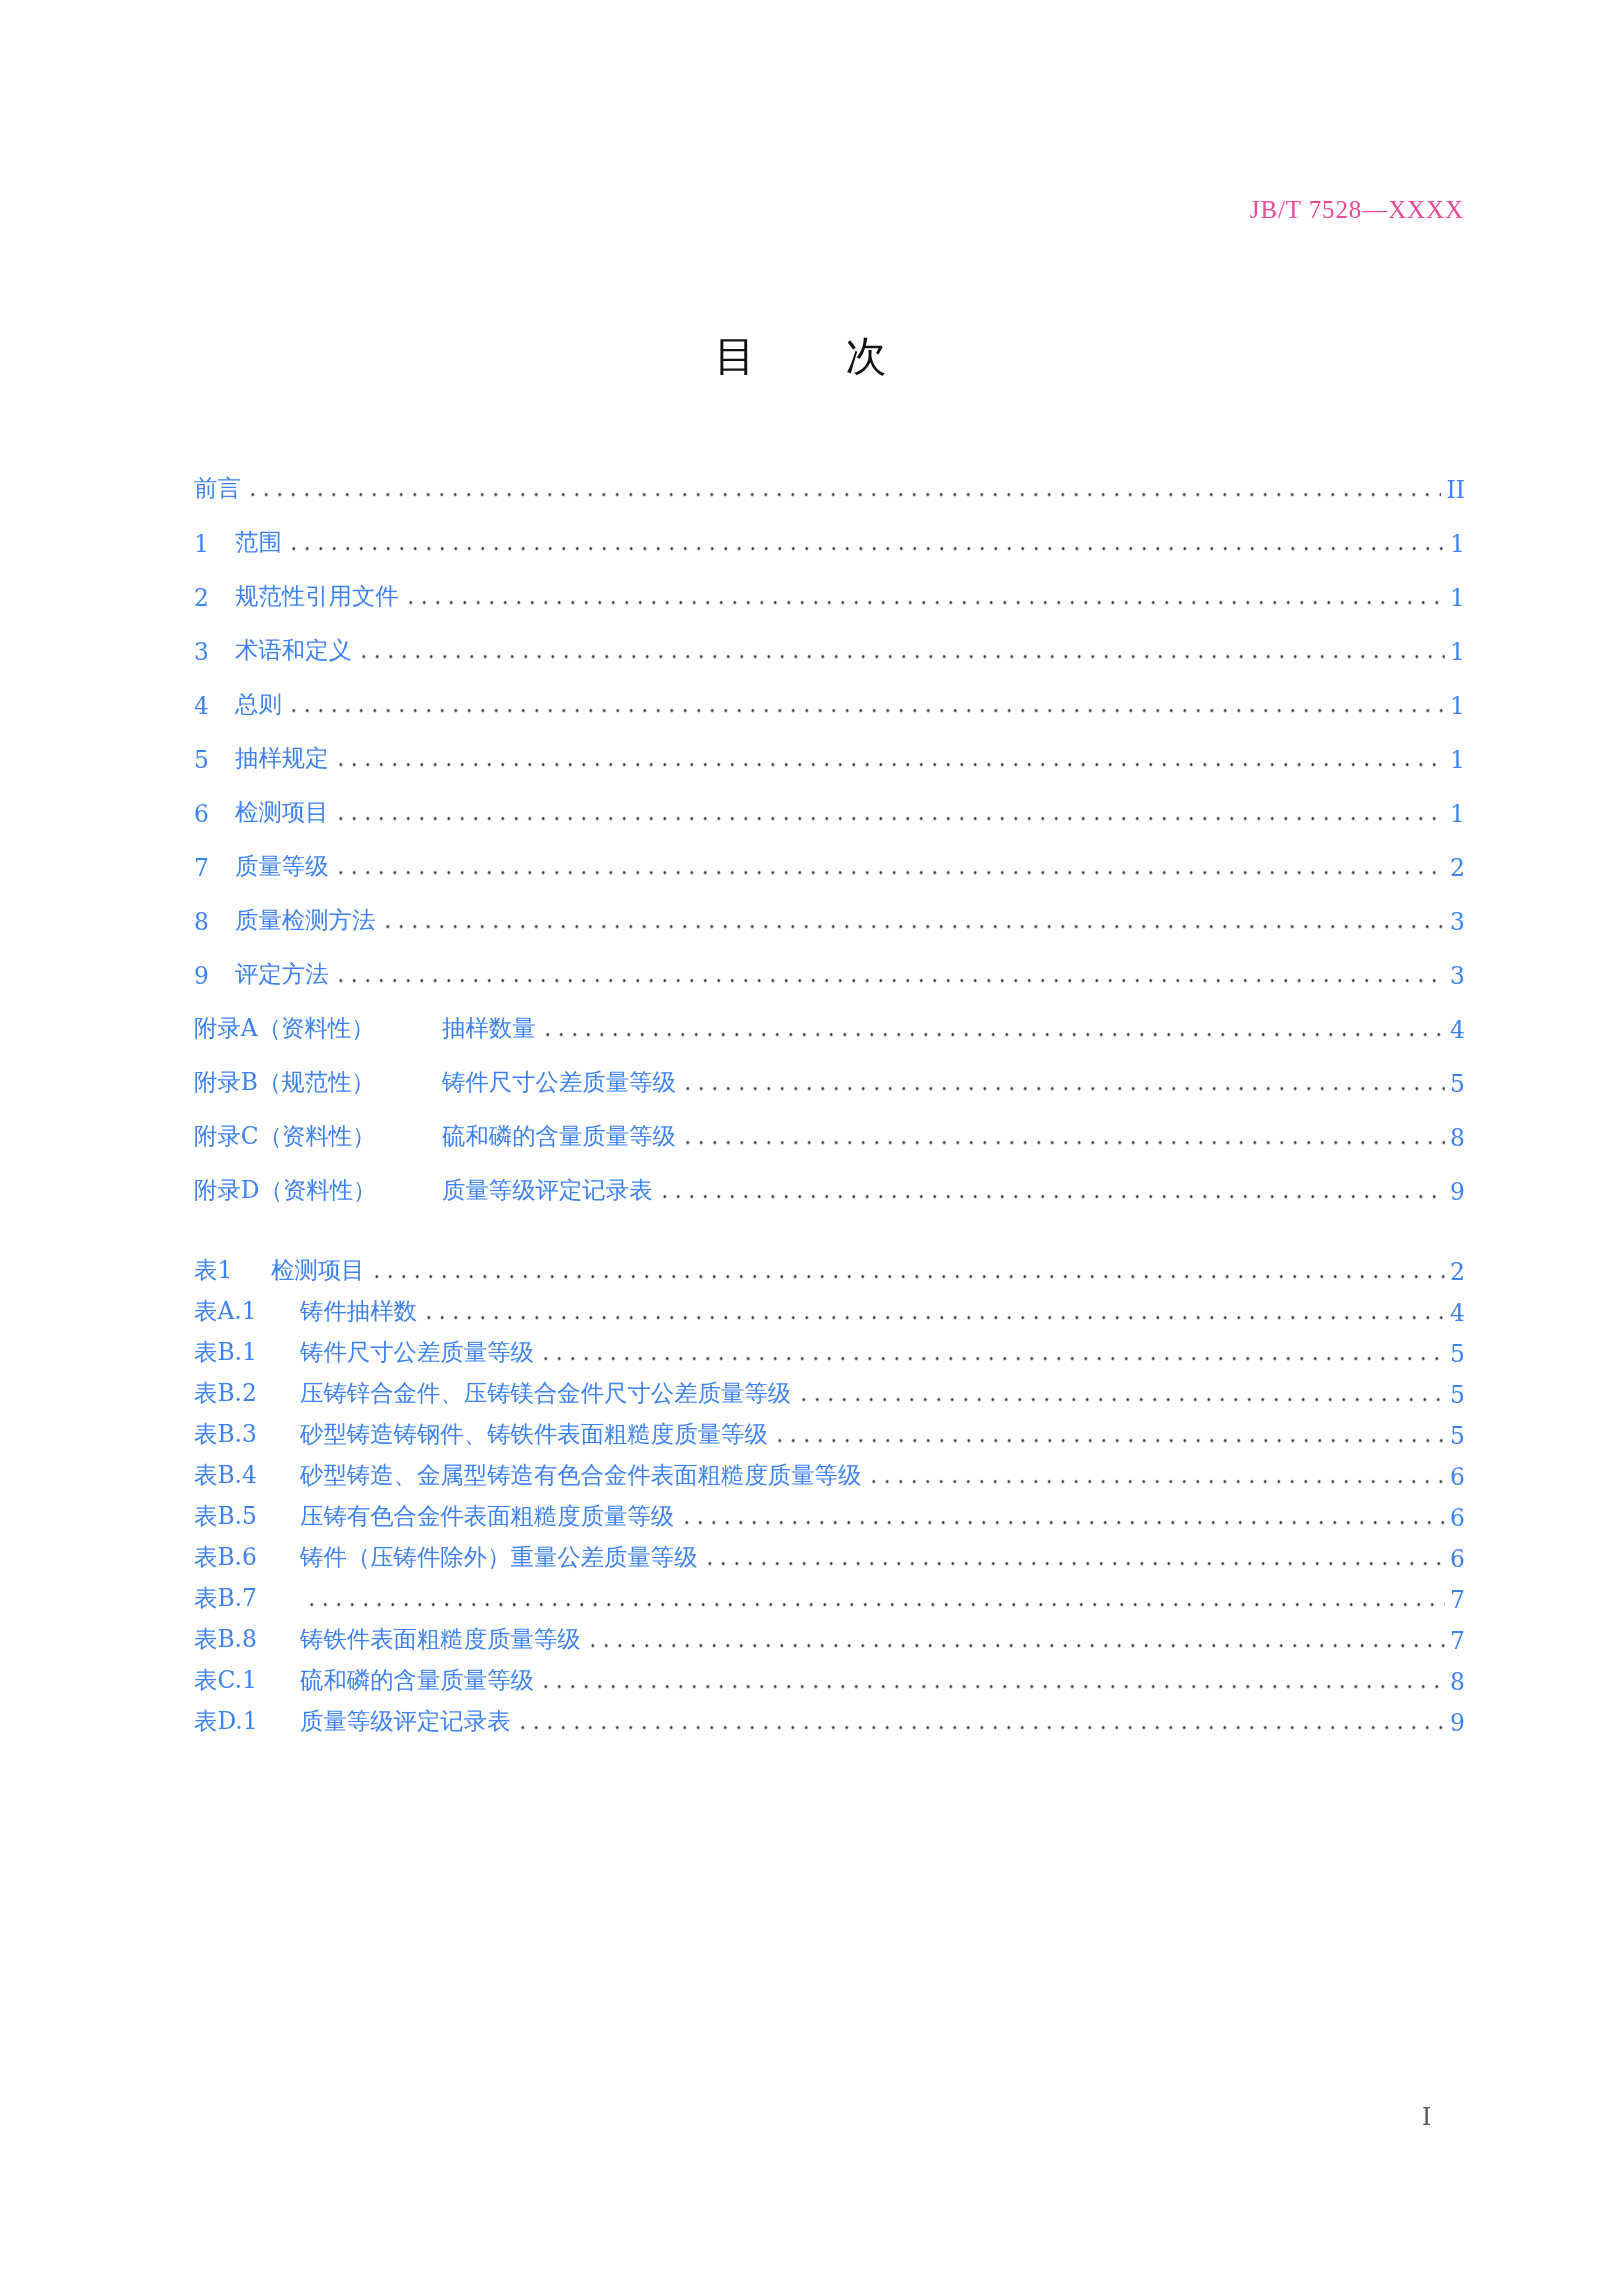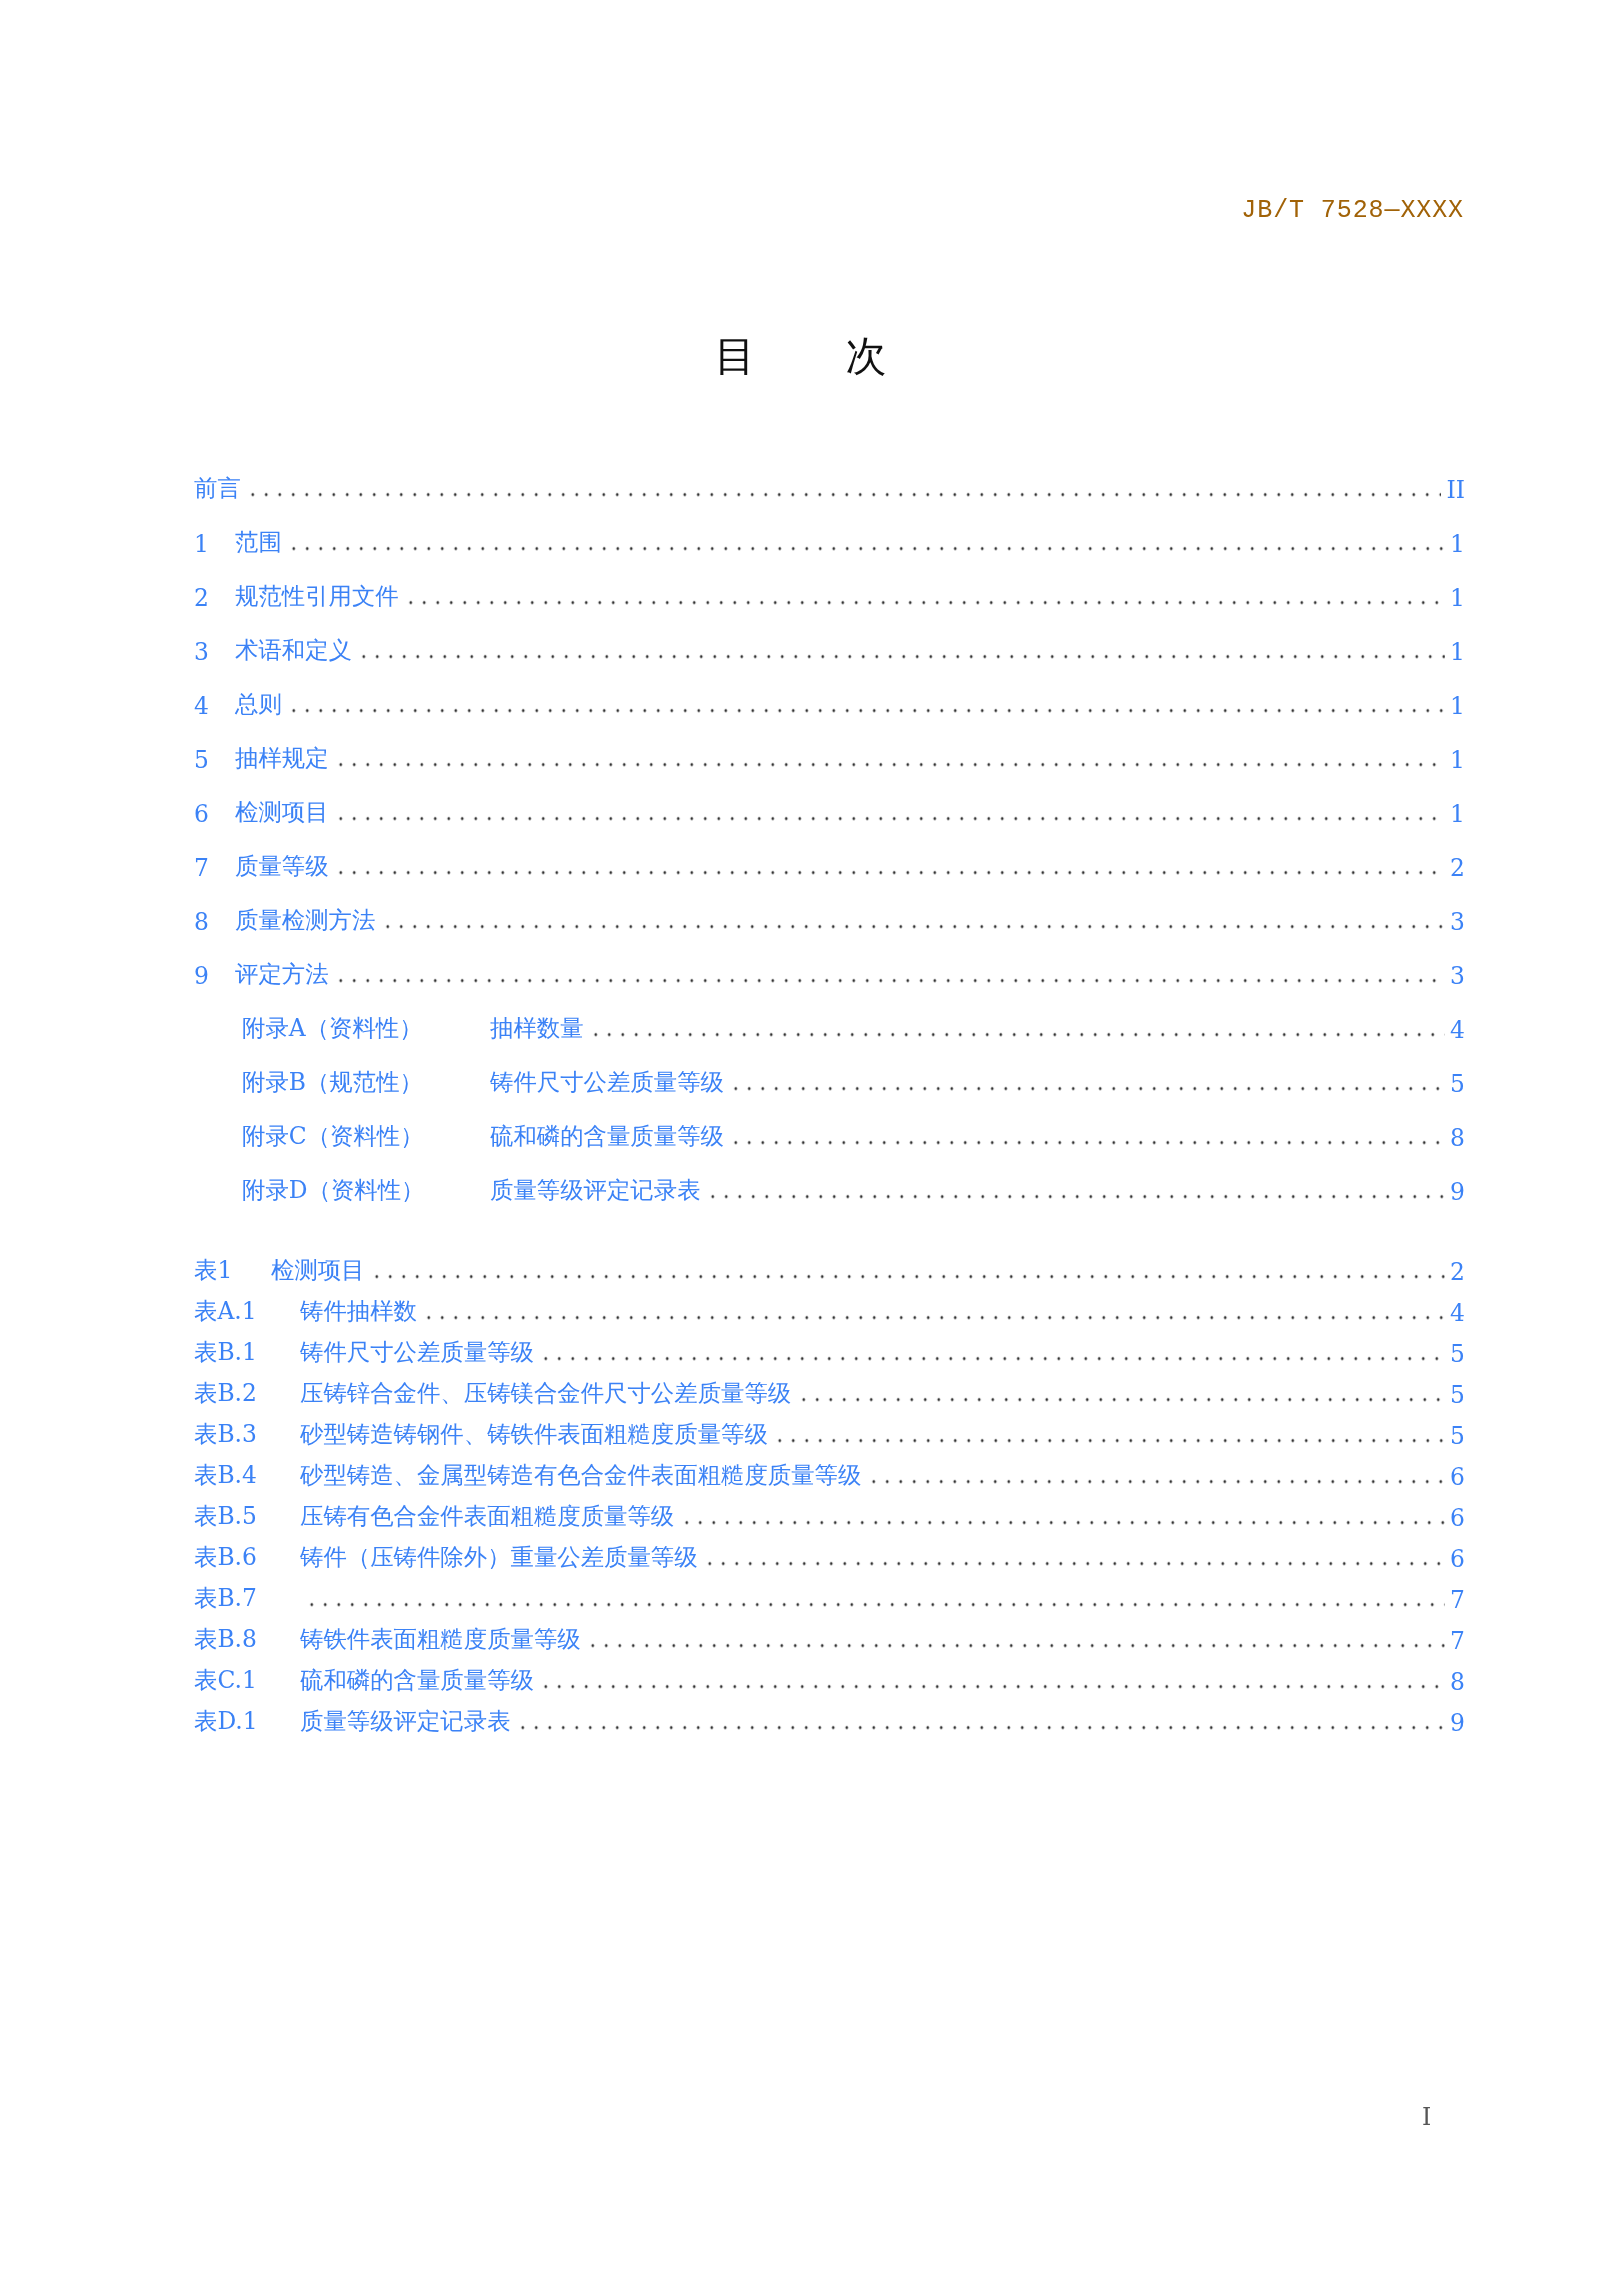--- a/index.html
+++ b/index.html
@@ -1,30 +1,30 @@
 <!DOCTYPE html>
 <html style="font-size:14.4px"><head>
 <meta charset="utf-8">
 <style>
   html, body { margin: 0; padding: 0; background: #ffffff; }
   body { width: 1617px; height: 2284px; position: relative; overflow: hidden;
          font-family: "DejaVu Serif", "Liberation Serif", serif; color: #2a2a2a; }
-  .std-code { position: absolute; top: 196px; right: 153px; font-family: Liberation Mono, monospace;
-              font-size: 25px; letter-spacing: 0.9px; color: #a16207; }
+  .std-code { position: absolute; top: 196px; right: 153px; font-family: Liberation Serif, serif;
+              font-size: 25px; letter-spacing: 0.9px; color: #ec4899; }
   .title { position: absolute; top: 329px; left: 0; width: 1601px; text-align: center;
            font-family: "DejaVu Sans", sans-serif; font-size: 41px; color: #111; letter-spacing: 90px; text-indent: 90px; }
   .toc { position: absolute; left: 194px; width: 1271px; }
   .toc-main { top: 450px; }
   .toc-tables { top: 1245px; }
   .row { display: flex; align-items: flex-end; white-space: nowrap; font-size: 23.4px; color: #3b82f6; }
   .toc-main .row { height: 54px; }
   .toc-tables .row { height: 41px; }
   .num { display: inline-block; }
   .toc-main .num { width: 41px; }
-  .appx-label { display: inline-block; width: 248px; margin-left: 48px; }
+  .appx-label { display: inline-block; width: 248px; }
   .tbl-num { display: inline-block; width: 106px; }
   .tbl-num.short { width: 77px; margin-top: 40px; }
   .label { display: inline-block; }
   .leader { flex: 1; overflow: hidden; margin: 0 5.4px 5.4px 5.4px; height: 7.2px;
             background-image: radial-gradient(circle, #333 1.3px, transparent 1.6px);
             background-size: 13.5px 7.2px; background-repeat: repeat-x; background-position: left center; }
   .page { display: inline-block; min-width: 12.6px; text-align: right; }
   .footer-page { position: absolute; top: 2103px; left: 1422px; font-size: 23.4px; color: #555; }
 </style>
 </head>

